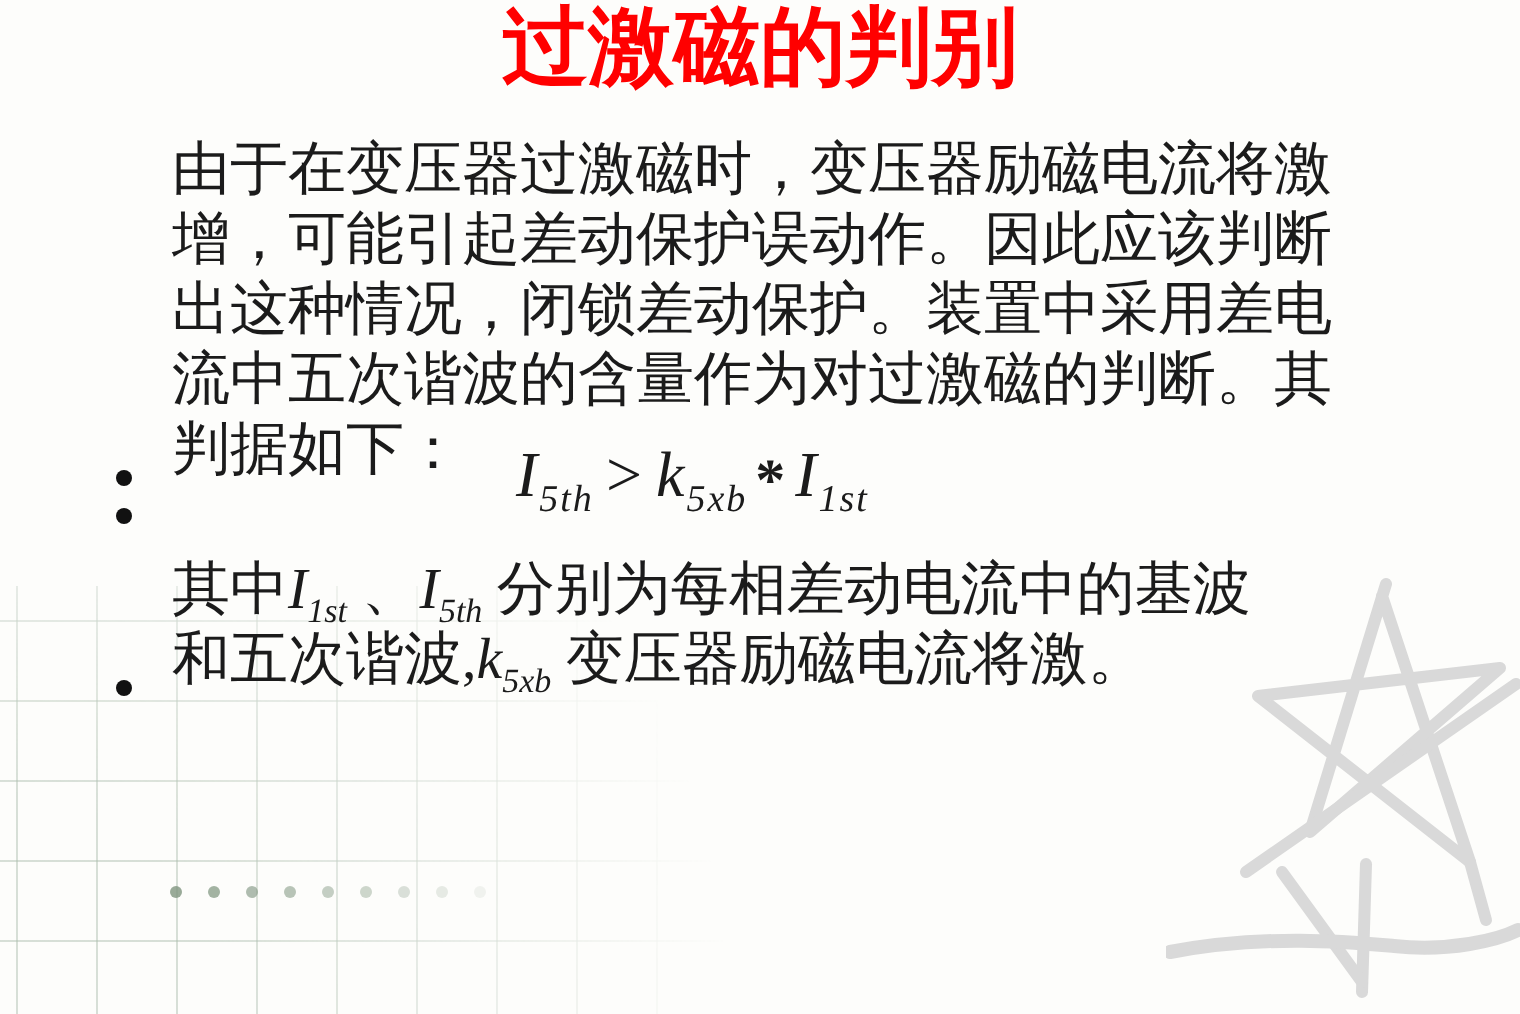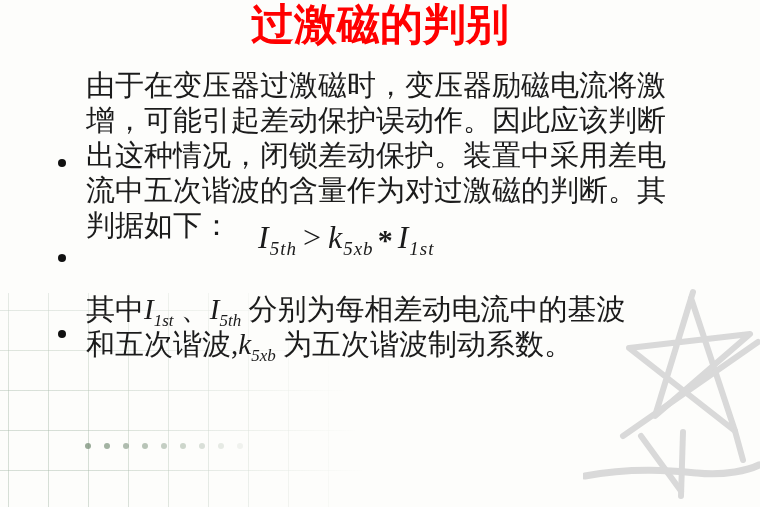--- a/index.html
+++ b/index.html
@@ -50,38 +50,38 @@
     text-align: center;
     font-size: 43px;
     font-weight: bold;
     color: #ff0000;
     line-height: 50px;
   }
 
   .bullet {
     position: absolute;
     display: flex;
-    align-items: center;
+    align-items: flex-end;
   }
   .bullet .marker {
     flex: 0 0 auto;
     width: 8px; height: 8px;
     border-radius: 50%;
     background: #111;
     margin: 14px 20px 0 0;
   }
   .btext {
     font-size: 29px;
     line-height: 35px;
     white-space: pre-line;
   }
 
   .b1 { left: 58px; top: 68px; width: 680px; }
   .b2 { left: 58px; top: 240px; }
-  .b3 { left: 58px; top: 278px; width: 680px; margin-top: 14px; }
+  .b3 { left: 58px; top: 278px; width: 680px; }
   .b4 { left: 58px; top: 353px; width: 690px; }
 
   .sym { font-style: italic; font-family: "Liberation Serif", "DejaVu Serif", serif; }
   .sym sub { font-size: 17px; font-style: italic; line-height: 0; }
 
   .formula {
     position: absolute;
     left: 258px; top: 219px;
     font-size: 32px;
     font-style: italic;
@@ -138,17 +138,17 @@
     <span><span>I</span><sub>5th</sub></span><span class="op">&gt;</span><span><span>k</span><sub>5xb</sub></span><span class="star">*</span><span><span>I</span><sub>1st</sub></span>
   </div>
 
   <div class="bullet b2">
     <span class="marker"></span>
   </div>
 
   <div class="bullet b3">
     <span class="marker"></span>
     <div class="btext"><span>其中</span><span class="sym"><span>I</span><sub>1st</sub></span><span> 、</span><span class="sym"><span>I</span><sub>5th</sub></span><span> 分别为每相差动电流中的基波
-和五次谐波,</span><span class="sym"><span>k</span><sub>5xb</sub></span><span> 为五次谐波制动系数。</span></div>
+和五次谐波,</span><span class="sym"><span>k</span><sub>5xb</sub></span><span> 变压器励磁电流将激。</span></div>
   </div>
 
 
 </div>
 
 </body></html>

